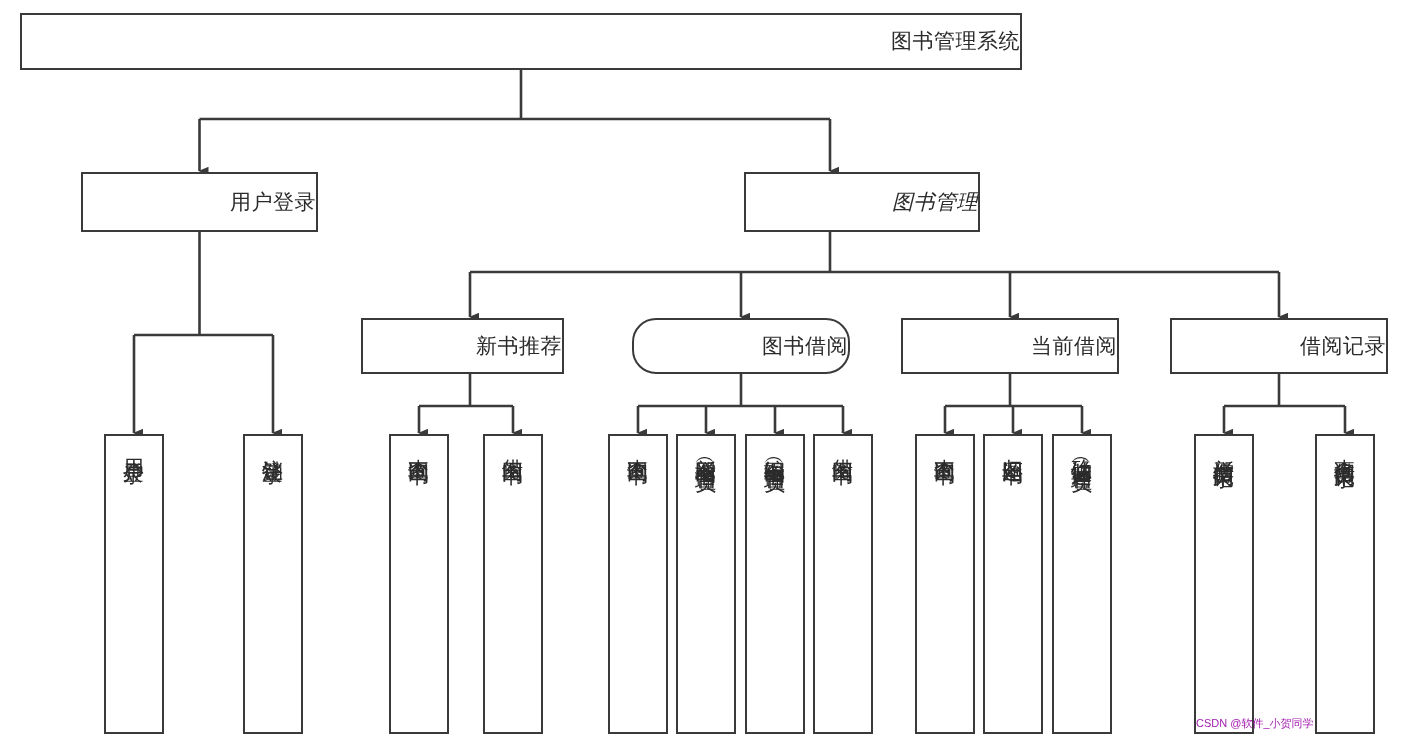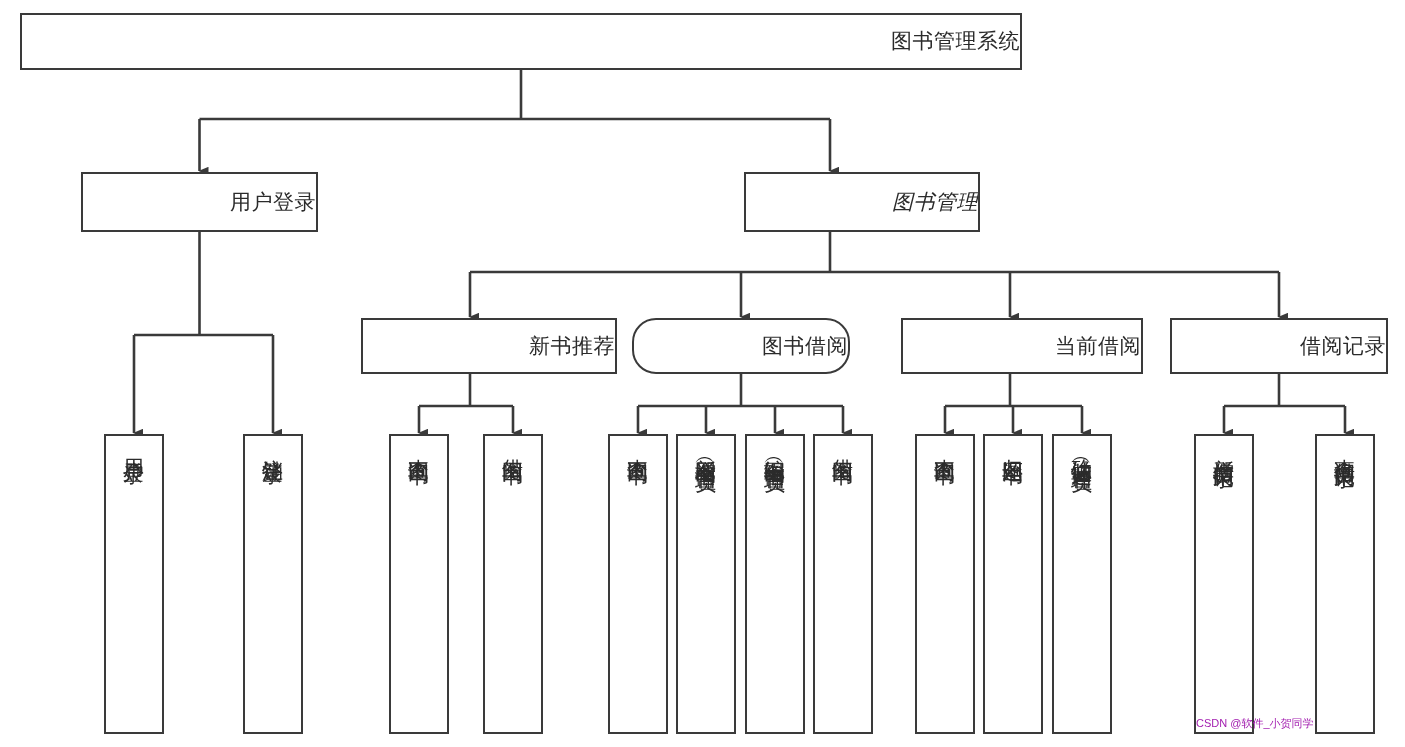--- a/index.html
+++ b/index.html
@@ -124,27 +124,27 @@
   <div id="node-layer">
       <div class="node-box horizontal" style="left: 20px; top: 13px; width: 1002px; height: 57px;">
         <span class="node-label">图书管理系统</span>
       </div>
       <div class="node-box horizontal" style="left: 81px; top: 172px; width: 237px; height: 60px;">
         <span class="node-label">用户登录</span>
       </div>
       <div class="node-box horizontal" style="left: 744px; top: 172px; width: 236px; height: 60px; font-style: italic;">
         <span class="node-label">图书管理</span>
       </div>
-      <div class="node-box horizontal" style="left: 361px; top: 318px; width: 256px; height: 56px;">
+      <div class="node-box horizontal" style="left: 361px; top: 318px; width: 203px; height: 56px;">
         <span class="node-label">新书推荐</span>
       </div>
       <div class="node-box horizontal" style="left: 632px; top: 318px; width: 218px; height: 56px; border-radius: 24px;">
         <span class="node-label">图书借阅</span>
       </div>
-      <div class="node-box horizontal" style="left: 901px; top: 318px; width: 242px; height: 56px;">
+      <div class="node-box horizontal" style="left: 901px; top: 318px; width: 218px; height: 56px;">
         <span class="node-label">当前借阅</span>
       </div>
       <div class="node-box horizontal" style="left: 1170px; top: 318px; width: 218px; height: 56px; padding-left: 8px;">
         <span class="node-label">借阅记录</span>
       </div>
       <div class="node-box vertical" style="left: 104px; top: 434px; width: 60px; height: 300px;">
         <span class="node-label">用户登录</span>
       </div>
       <div class="node-box vertical" style="left: 243px; top: 434px; width: 60px; height: 300px;">
         <span class="node-label">注销登录</span>

